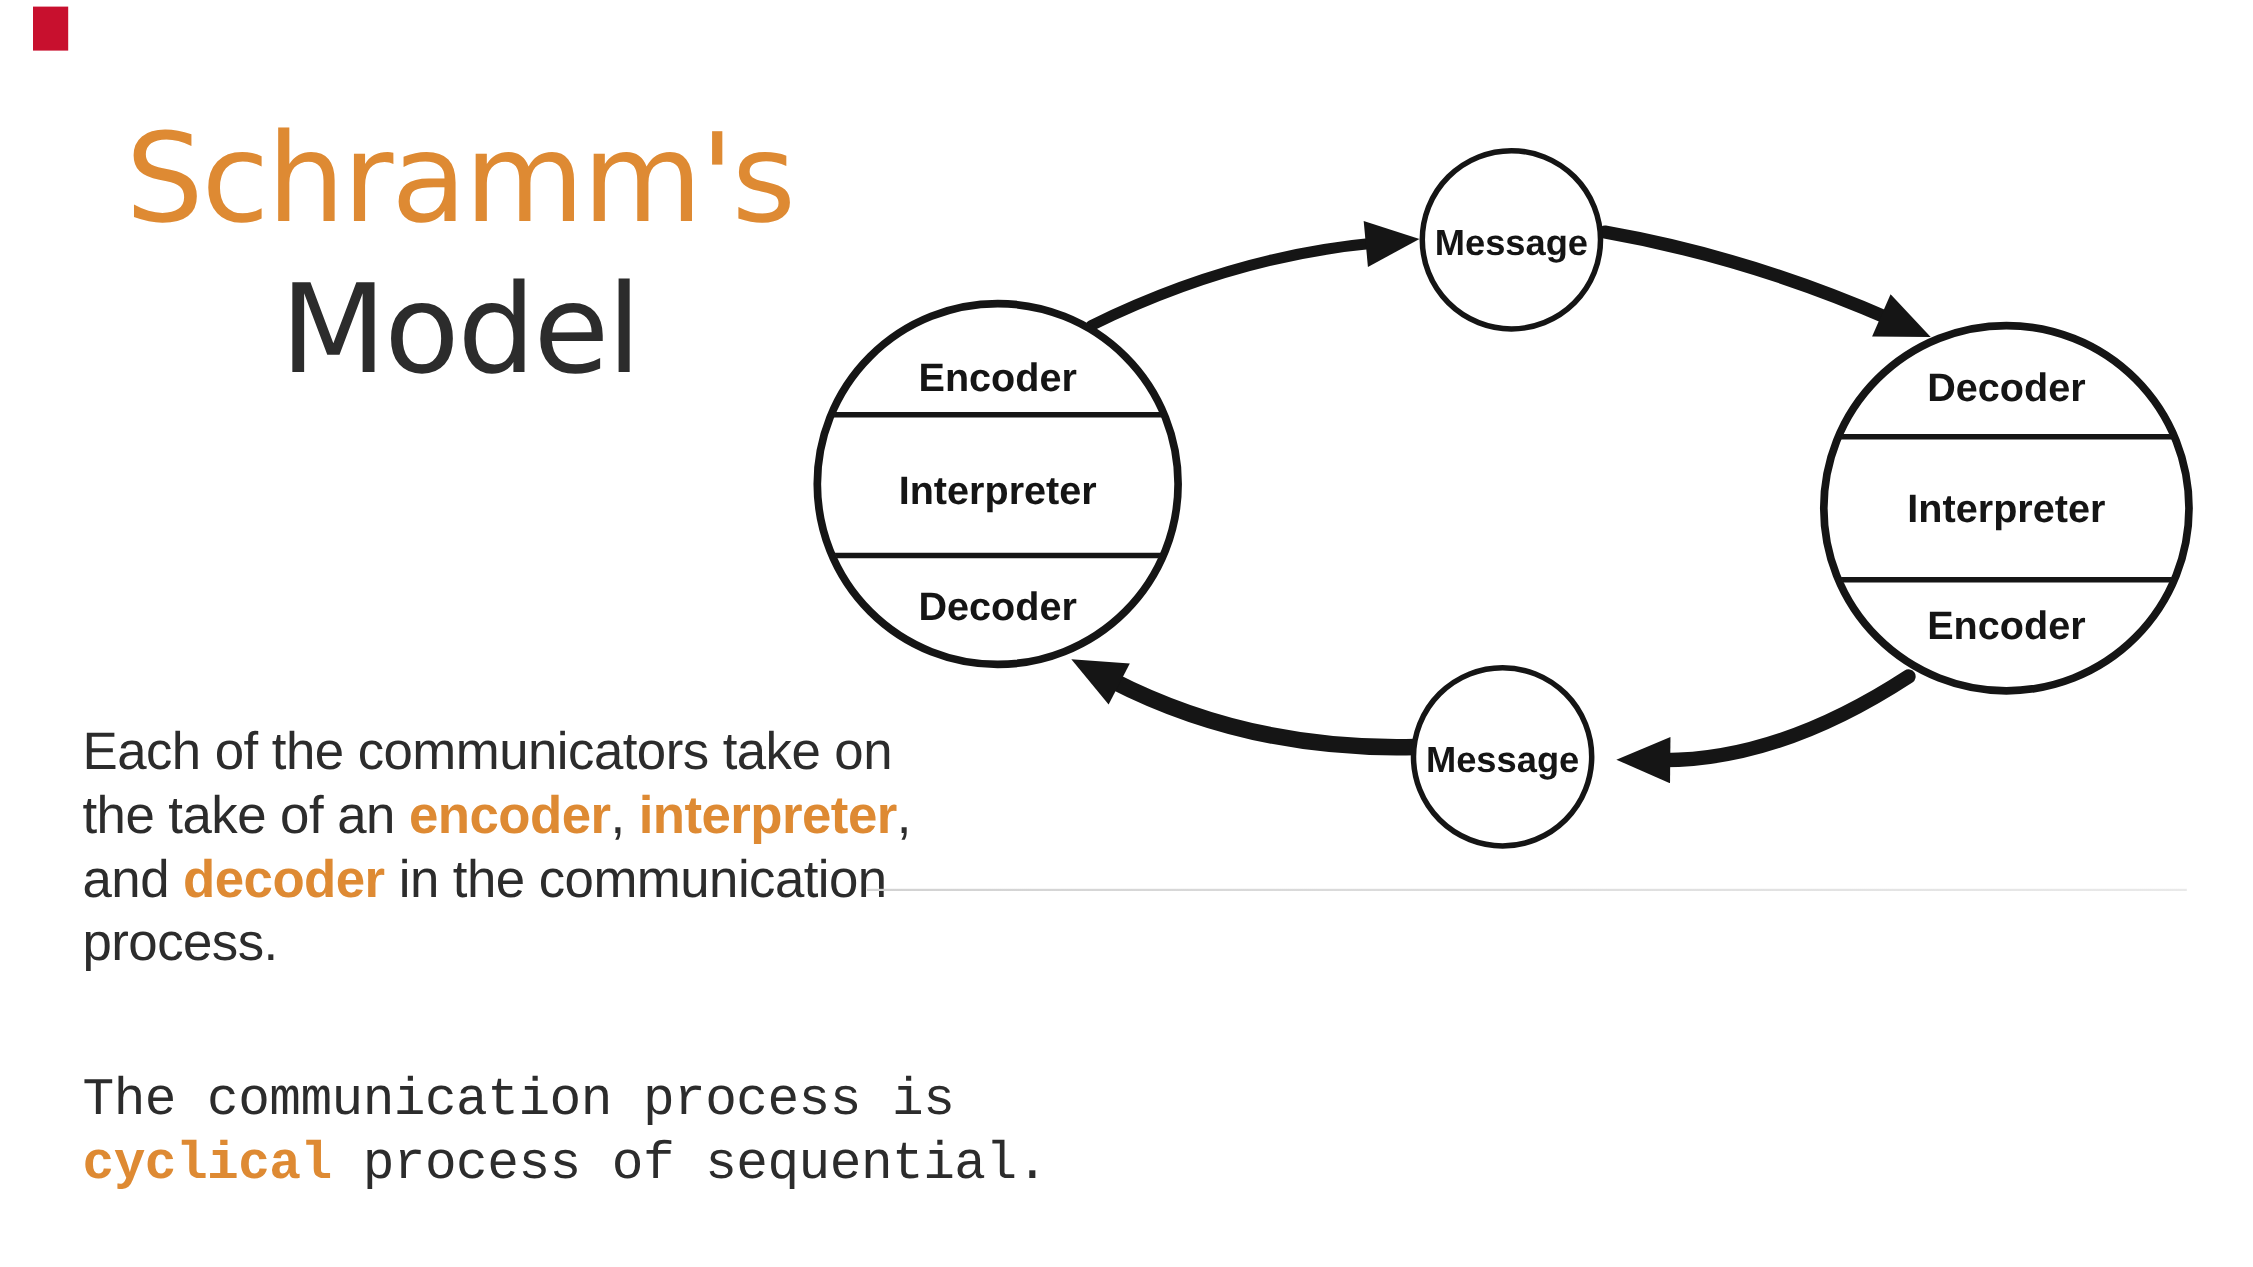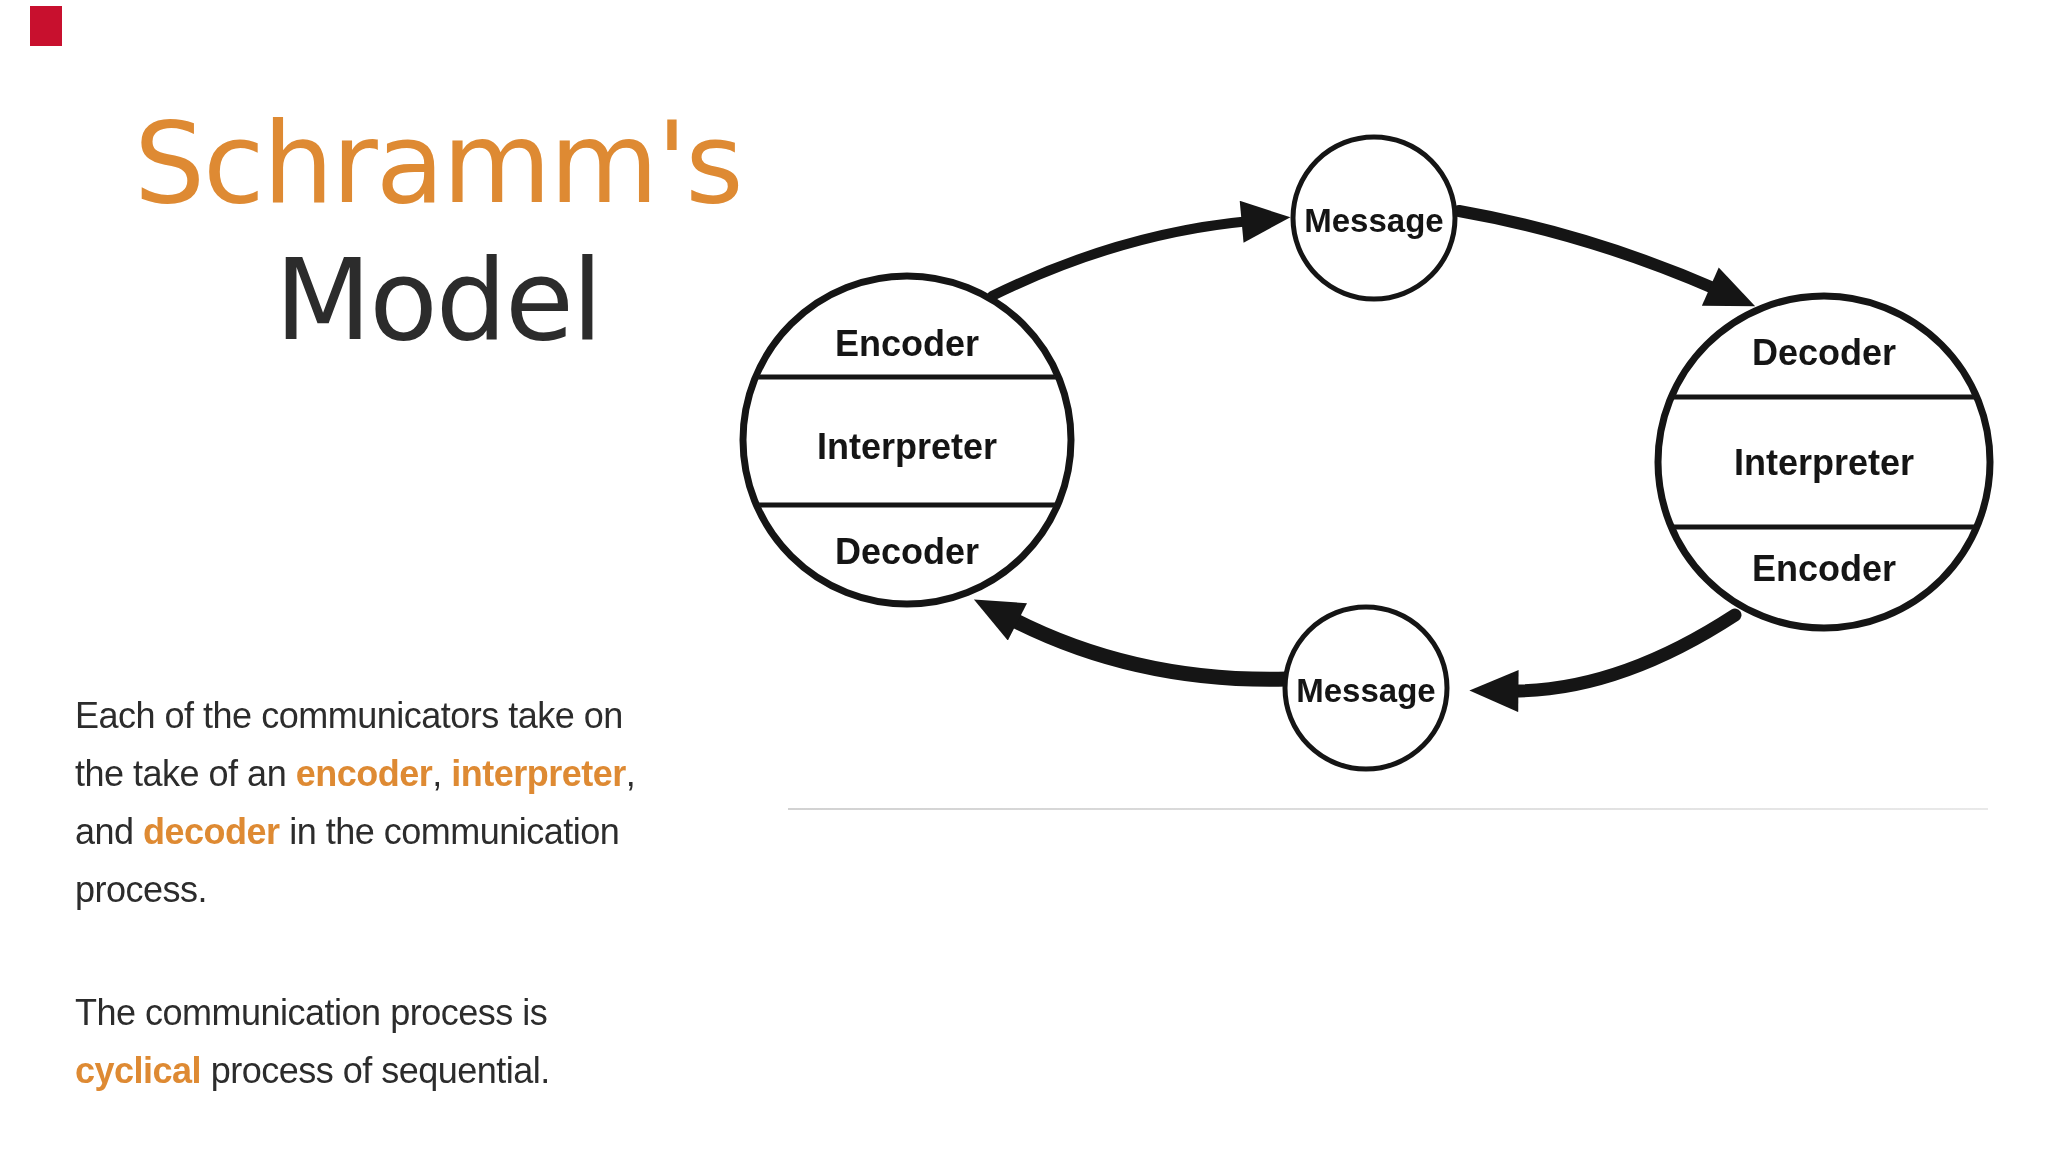--- a/index.html
+++ b/index.html
@@ -11,33 +11,32 @@
     font-family:"Liberation Sans", sans-serif;
   }
   .red-marker{
     position:absolute;left:30px;top:6px;width:32px;height:40px;
     background:var(--badge,#C8102E);
   }
   .title{
     position:absolute;left:114px;top:95px;
     font-family:"DejaVu Sans", sans-serif;
     font-size:112px;line-height:137px;letter-spacing:-2px;
-    font-weight:400;white-space:nowrap;margin-left:20px;
+    font-weight:400;white-space:nowrap;
   }
   .title-line1{color:var(--accent,#DE8A33);}
   .title-line2{color:var(--text,#2C2C2C);text-align:center;}
   .para{
     position:absolute;left:75px;
-    font-size:36px;line-height:58px;letter-spacing:-0.5px;
+    font-size:48px;line-height:58px;letter-spacing:-0.5px;
     color:var(--text,#2C2C2C);
     white-space:nowrap;
-    margin-top:32px;
   }
   .para1{top:655px;}
-  .para2{top:952px;}
+  .para2{top:972px;font-family:Liberation Mono, monospace;}
   .accent-bold{color:var(--accent,#DE8A33);font-weight:bold;}
   .faint-line{
     position:absolute;left:788px;top:808px;width:1200px;height:2px;
     background:linear-gradient(to right,#d2d2d2,#e9e9e9);
   }
   .diagram{position:absolute;left:0;top:0;}
   .dlabel{
     font-family:"Liberation Sans", sans-serif;
     font-weight:bold;
     fill:var(--ink,#151515);

